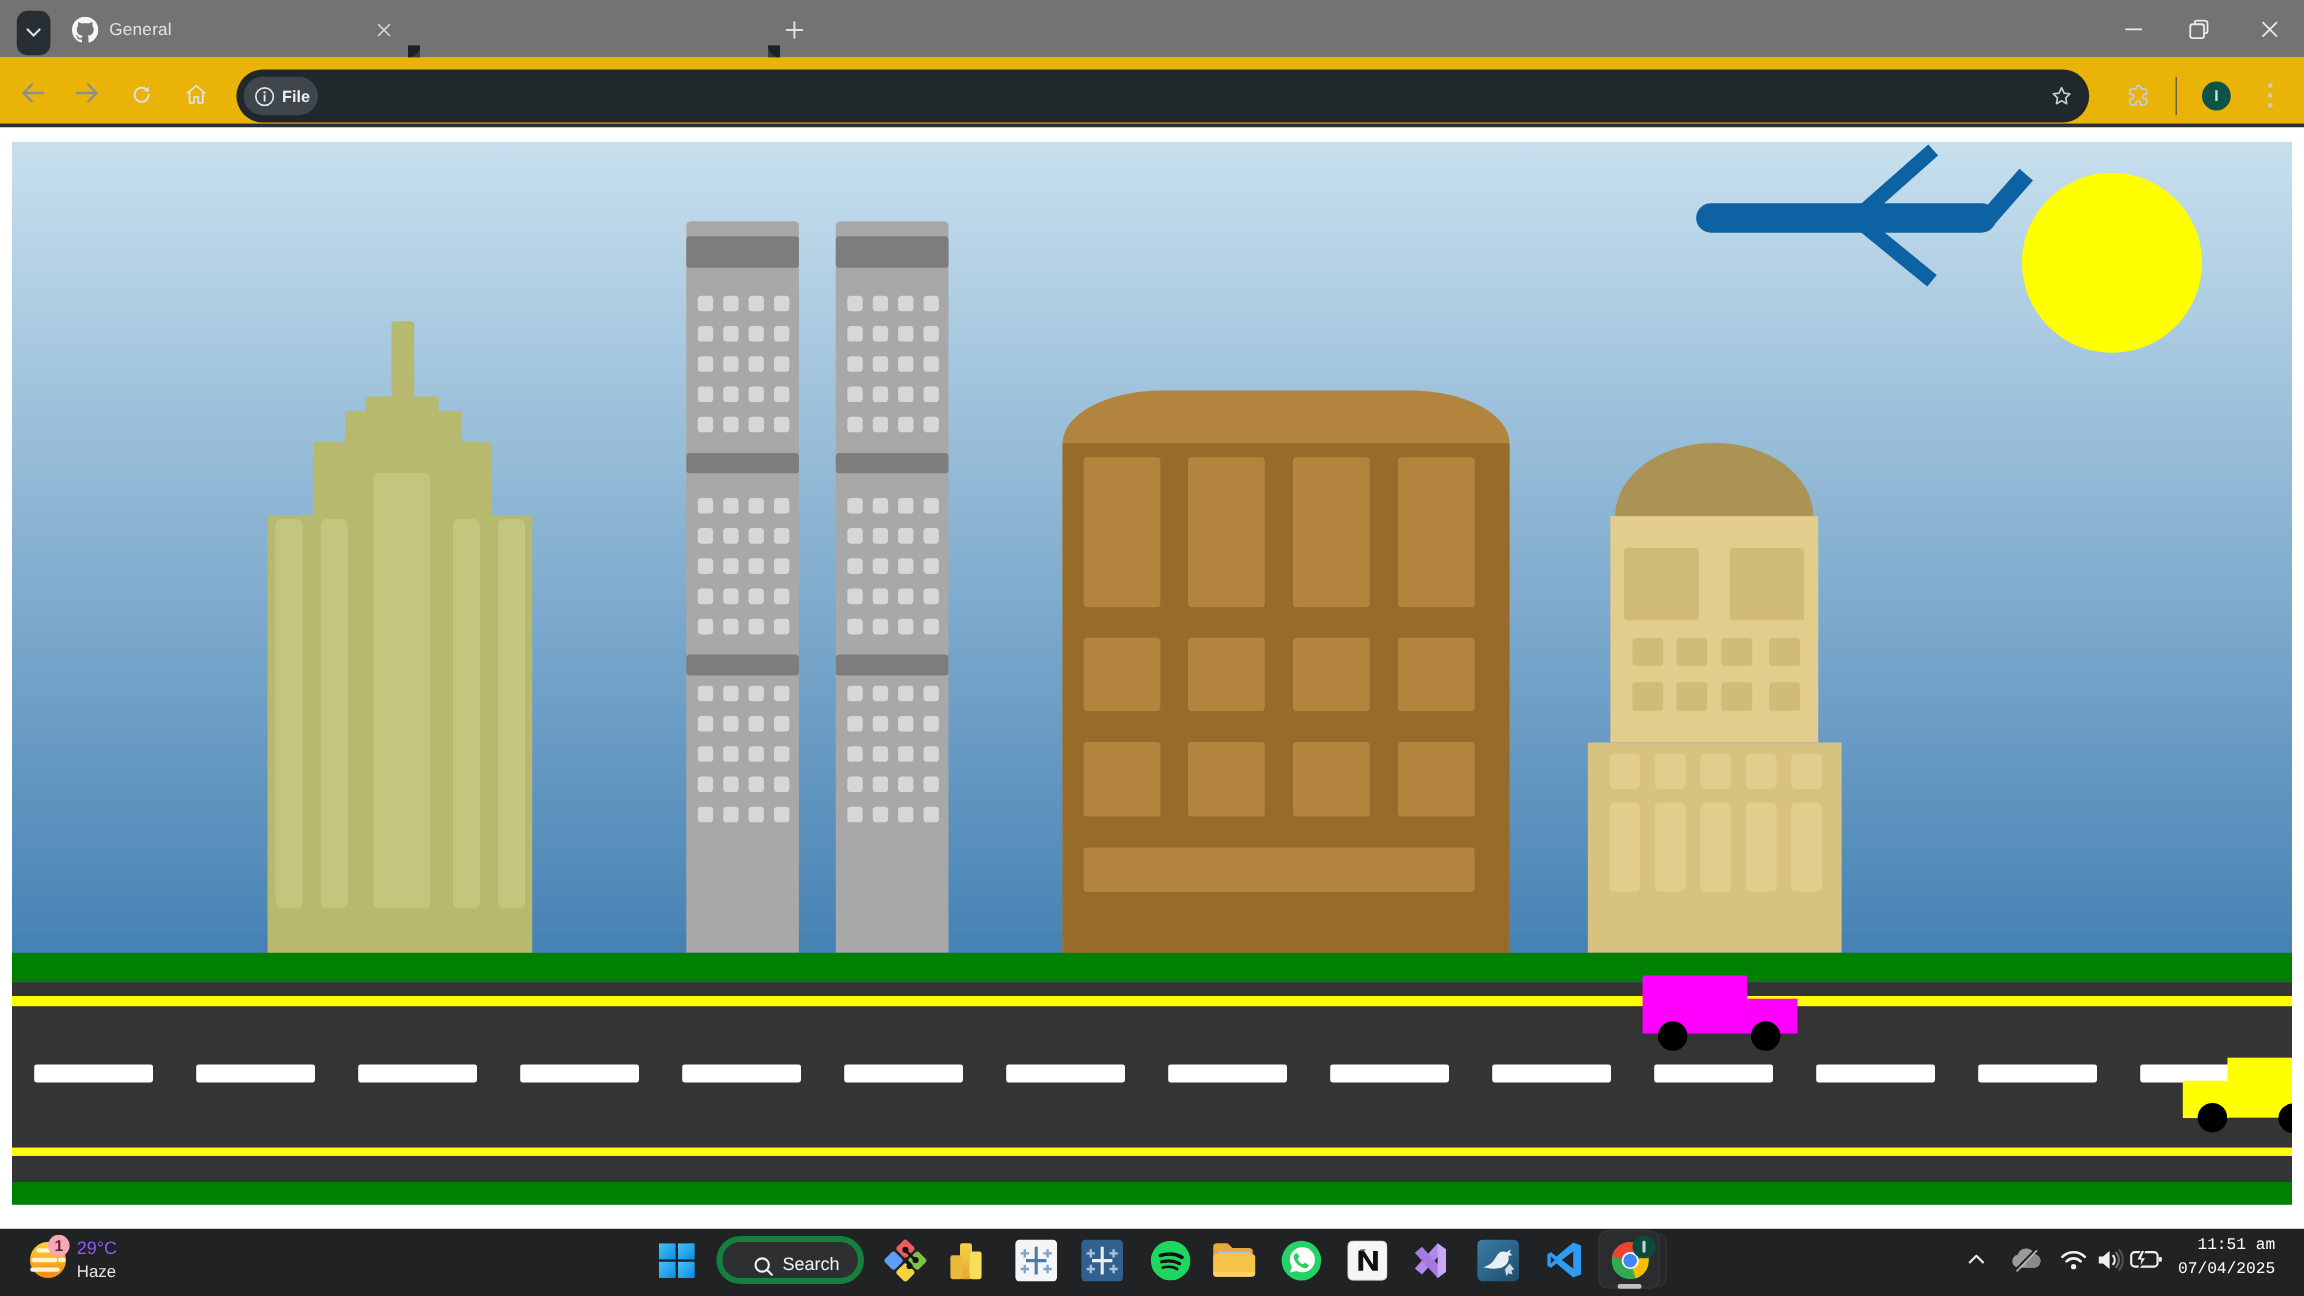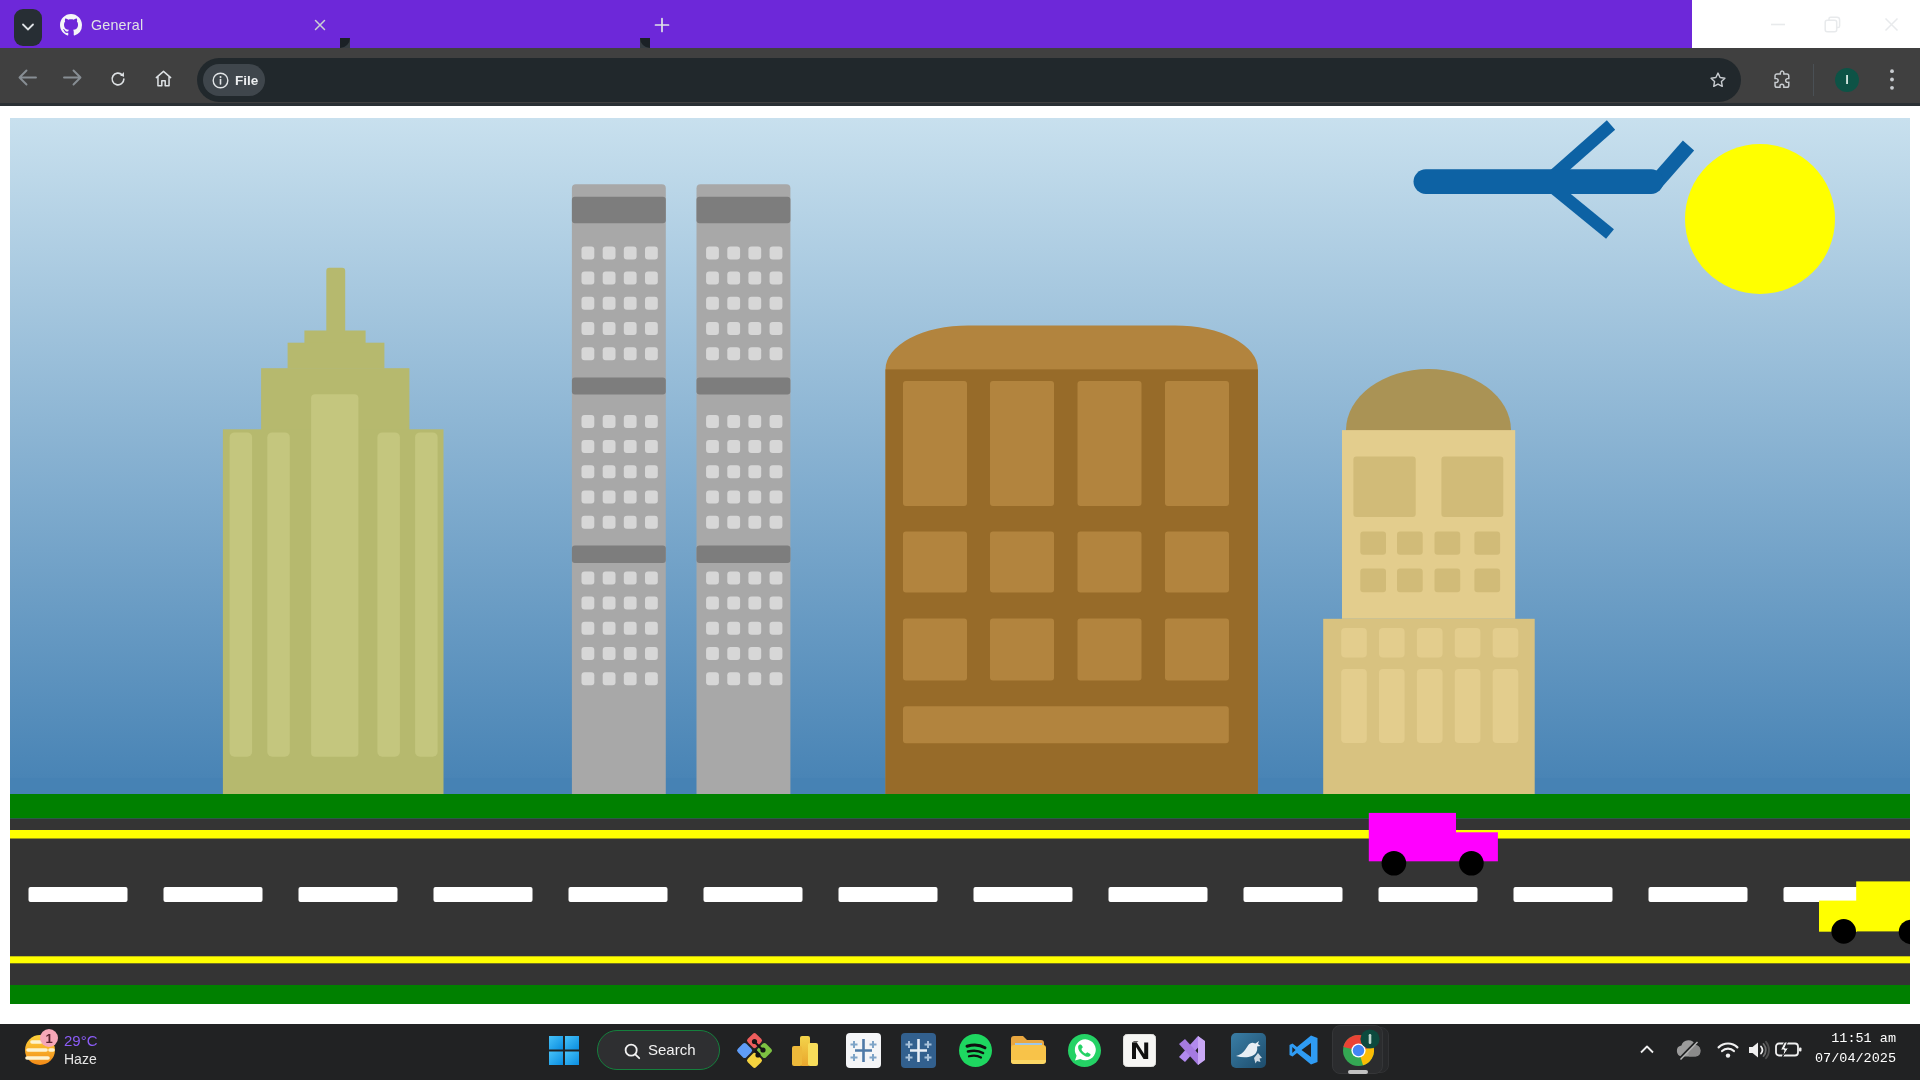--- a/index.html
+++ b/index.html
@@ -1,33 +1,33 @@
 <!DOCTYPE html>
 <html><head><meta charset="utf-8">
 <style>
 html,body{margin:0;padding:0;width:1920px;height:1080px;overflow:hidden;background:#fff;
 font-family:"Liberation Sans",sans-serif;-webkit-font-smoothing:antialiased;}
 *{box-sizing:border-box;}
 .abs{position:absolute;}
-#tabbar{position:absolute;left:0;top:0;width:1692px;height:48px;background:#6d28d9;}
-#toolbar{position:absolute;left:0;top:48px;width:1920px;height:58px;background:#404040;border-bottom:3px solid #2a3034;}
+#tabbar{position:absolute;left:0;top:0;width:1920px;height:48px;background:#737373;}
+#toolbar{position:absolute;left:0;top:48px;width:1920px;height:58px;background:#eab308;border-bottom:3px solid #2a3034;}
 #page{position:absolute;left:0;top:109px;width:1920px;height:915px;background:#ffffff;}
 #scene{position:absolute;left:10px;top:9px;}
 #taskbar{position:absolute;left:0;top:1024px;width:1920px;height:56px;background:#212223;}
 .tabtxt{position:absolute;top:16.5px;font-size:14.3px;color:#e0e3e5;letter-spacing:.2px;}
 #activetab{position:absolute;left:350px;top:8px;width:290px;height:40px;background:#363d42;border-radius:10px 10px 0 0;}
 #tsearchbtn{position:absolute;left:14px;top:9px;width:28px;height:37px;background:#272e34;border-radius:9px;}
 #urlpill{position:absolute;left:197px;top:10px;width:1544px;height:44px;background:#21282c;border-radius:22px;}
 #filechip{position:absolute;left:6px;top:6px;height:32px;width:62px;background:#3f464c;border-radius:16px;display:flex;align-items:center;padding:0 0 0 9px;}
 #urltext{position:absolute;left:79px;top:10px;font-size:17.5px;color:#e4e6e8;white-space:nowrap;letter-spacing:.15px;}
 #avatar{position:absolute;left:1835px;top:20px;width:24px;height:24px;border-radius:50%;background:#0d5346;color:#cfe3dd;font-size:13px;font-weight:bold;text-align:center;line-height:24px;}
 .tray{position:absolute;color:#ffffff;font-size:13.5px;text-align:right;font-family:Liberation Mono, monospace;}
 #weathtxt1{position:absolute;left:64px;top:8px;font-size:15px;color:#8b5cf6;}
 #weathtxt2{position:absolute;left:64px;top:27px;font-size:14px;color:#e5e5e5;}
-#searchpill{position:absolute;left:597px;top:6px;width:123px;height:40px;border-radius:20px;background:#2e2f31;border:1px solid #15803d;}
+#searchpill{position:absolute;left:597px;top:6px;width:123px;height:40px;border-radius:20px;background:#2e2f31;border:5px solid #15803d;}
 #searchtxt{position:absolute;left:50px;top:10px;font-size:15px;color:#f2f2f2;}
 #chromebg2{position:absolute;left:1347px;top:3px;width:42px;height:46px;background:#27282a;border-radius:8px;border:1px solid #313234;}
 #chromebg{position:absolute;left:1332px;top:1px;width:51px;height:49px;background:#2b2c2e;border-radius:8px;border:1px solid #353638;}
 #chromeline{position:absolute;left:1348px;top:46px;width:20px;height:3.5px;border-radius:2px;background:#c2c2c2;}
 </style></head>
 <body>
 <div id="tabbar">
 <div id="tsearchbtn">
       <svg class="abs" style="left:6px;top:12px" width="16" height="12" viewBox="0 0 16 12">
         <path d="M3 3.5 L8 8.5 L13 3.5" fill="none" stroke="#dfe3e6" stroke-width="1.8" stroke-linecap="round"></path>

